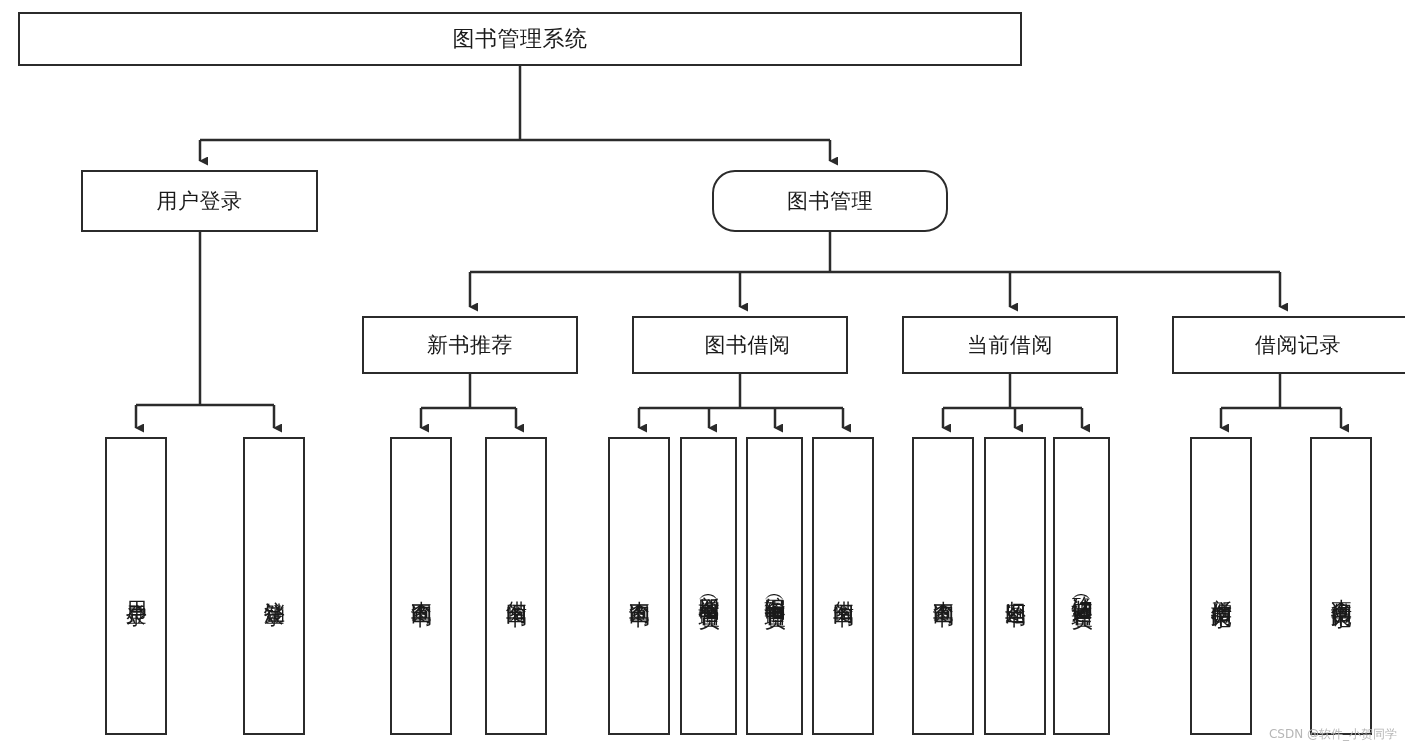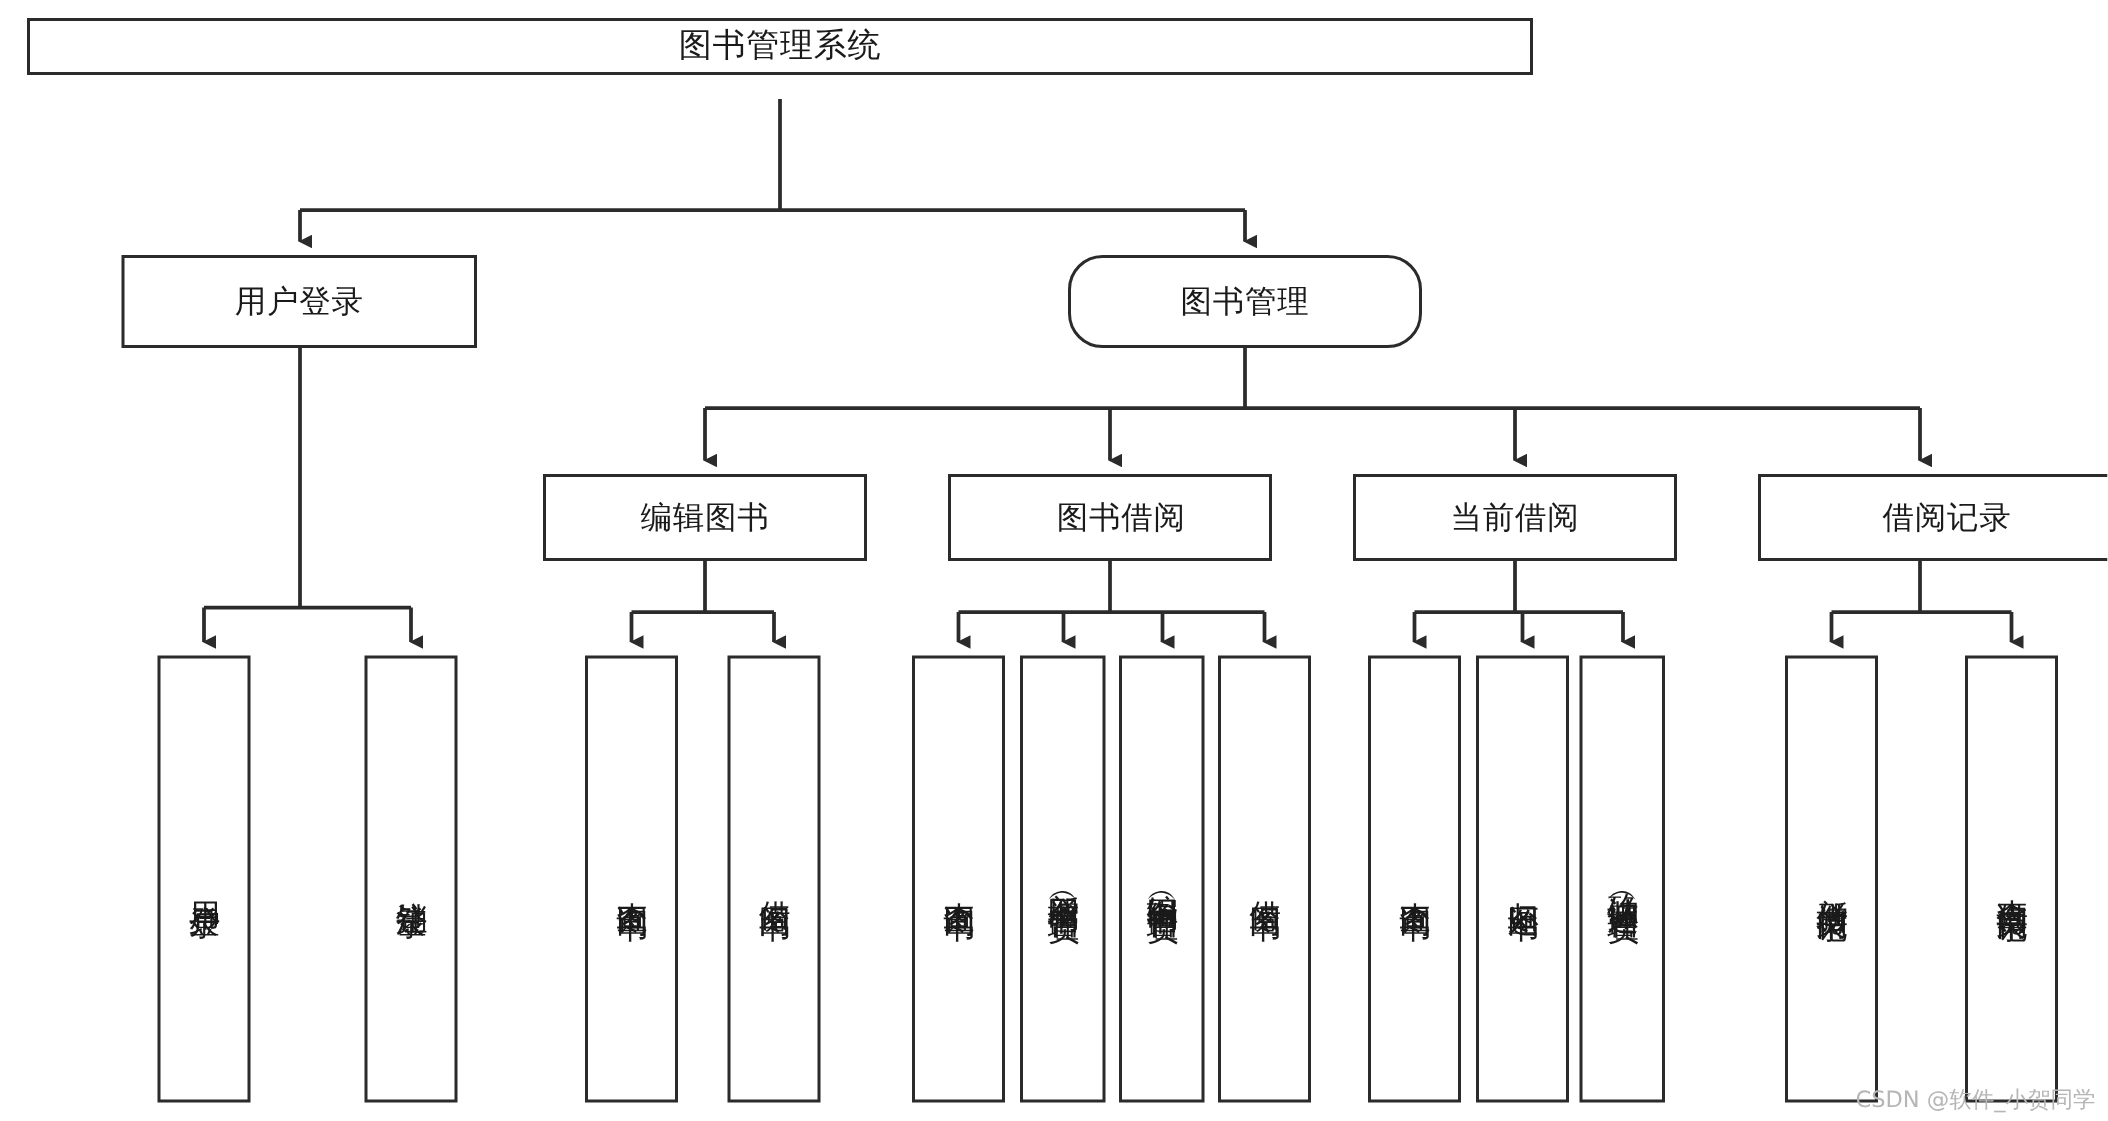--- a/index.html
+++ b/index.html
@@ -59,21 +59,21 @@
     line-height: 1.0;
     letter-spacing: 2px;
   }
   .node.root .node-label {
     font-size: 22px;
   }
   #watermark {
     position: absolute;
     right: 8px;
     bottom: 4px;
-    font-size: 15px;
+    font-size: 12px;
     color: #b6b6b6;
     white-space: nowrap;
     font-family: "DejaVu Sans", "Liberation Sans", sans-serif;
   }
 </style>
 </head>
 <body>
 
 <div id="diagram-root">
   <svg class="edges" viewBox="0 0 1405 747">
@@ -112,31 +112,31 @@
         <path d="M943,408 L943,428" stroke="#2b2b2b" stroke-width="2.5" fill="none" marker-end="url(#arrowhead)"></path>
         <path d="M1015,408 L1015,428" stroke="#2b2b2b" stroke-width="2.5" fill="none" marker-end="url(#arrowhead)"></path>
         <path d="M1082,408 L1082,428" stroke="#2b2b2b" stroke-width="2.5" fill="none" marker-end="url(#arrowhead)"></path>
         <path d="M1280,374 L1280,408" stroke="#2b2b2b" stroke-width="2.5" fill="none"></path>
         <path d="M1221,408 L1341,408" stroke="#2b2b2b" stroke-width="2.5" fill="none"></path>
         <path d="M1221,408 L1221,428" stroke="#2b2b2b" stroke-width="2.5" fill="none" marker-end="url(#arrowhead)"></path>
         <path d="M1341,408 L1341,428" stroke="#2b2b2b" stroke-width="2.5" fill="none" marker-end="url(#arrowhead)"></path>
       </g>
   </svg>
   <div id="node-layer">
-      <div class="node horizontal root" style="left: 18px; top: 12px; width: 1004px; height: 38px;">
+      <div class="node horizontal root" style="left: 18px; top: 12px; width: 1004px; height: 54px;">
         <span class="node-label">图书管理系统</span>
       </div>
       <div class="node horizontal" style="left: 81px; top: 170px; width: 237px; height: 62px;">
         <span class="node-label">用户登录</span>
       </div>
       <div class="node horizontal" style="left: 712px; top: 170px; width: 236px; height: 62px; border-radius: 23px;">
         <span class="node-label">图书管理</span>
       </div>
       <div class="node horizontal" style="left: 362px; top: 316px; width: 216px; height: 58px;">
-        <span class="node-label">编辑图书</span>
+        <span class="node-label">新书推荐</span>
       </div>
       <div class="node horizontal" style="left: 632px; top: 316px; width: 216px; height: 58px; padding-left: 15px;">
         <span class="node-label">图书借阅</span>
       </div>
       <div class="node horizontal" style="left: 902px; top: 316px; width: 216px; height: 58px;">
         <span class="node-label">当前借阅</span>
       </div>
       <div class="node horizontal" style="left: 1172px; top: 316px; width: 252px; height: 58px;">
         <span class="node-label">借阅记录</span>
       </div>

